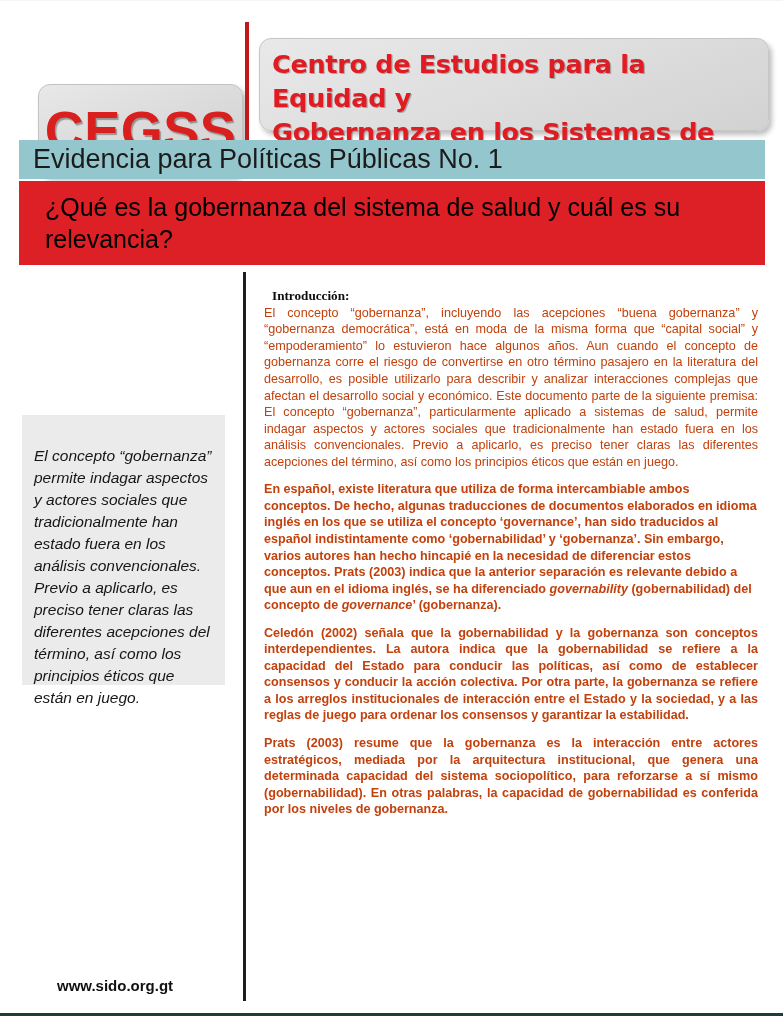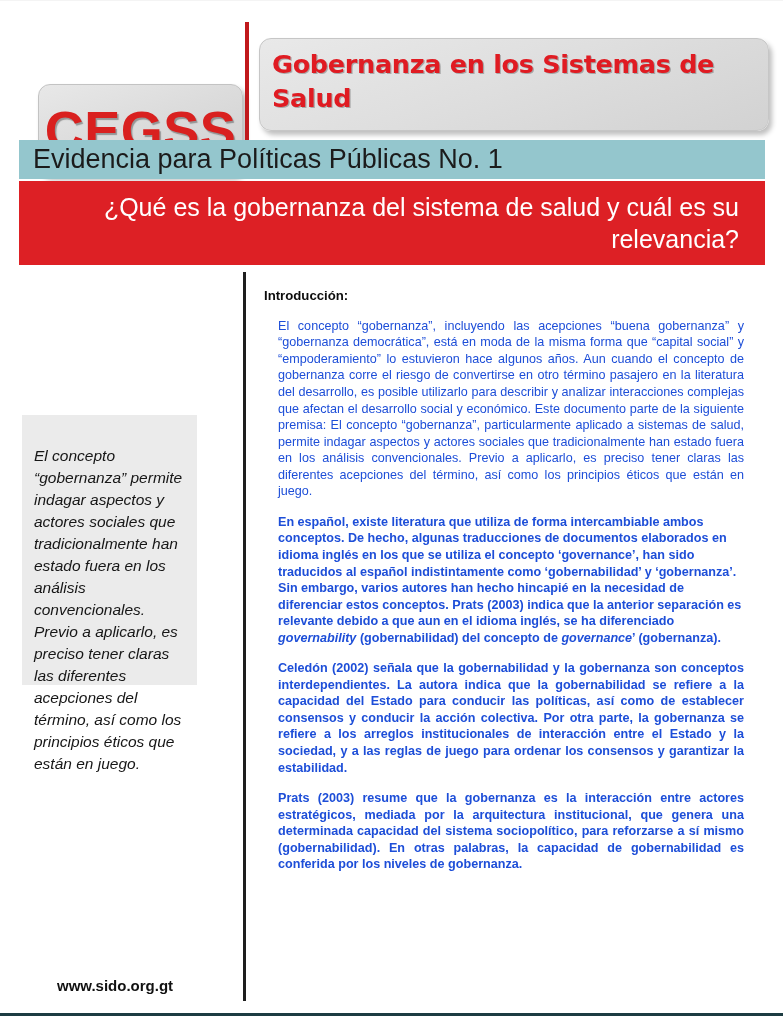--- a/index.html
+++ b/index.html
@@ -107,41 +107,41 @@
     background: #dd2025;
     display: flex;
     align-items: center;
     justify-content: center;
     box-sizing: border-box;
     padding: 0 26px;
   }
   .band-red-text {
     font-family: "Liberation Sans", sans-serif;
     font-size: 25px;
-    color: #ffffff;
-    text-align: right;
+    color: #000000;
+    text-align: left;
     line-height: 1.28;
   }
 
   
   .body-rule {
     position: absolute;
     left: 243px;
     top: 272px;
     width: 3px;
     height: 729px;
     background: #1e1e1e;
   }
 
   
   .pullquote {
     position: absolute;
     left: 22px;
     top: 415px;
-    width: 175px;
+    width: 203px;
     height: 270px;
     background: #ebebeb;
     box-sizing: border-box;
     padding: 14px 12px 0 12px;
   }
   .pullquote-text {
     font-family: "Liberation Sans", sans-serif;
     font-style: italic;
     font-size: 15.5px;
     line-height: 1.42;
@@ -149,34 +149,34 @@
   }
 
   
   .main-col {
     position: absolute;
     left: 264px;
     top: 288px;
     width: 494px;
   }
   .sec-head {
-    font-family: Liberation Sans, sans-serif;
+    font-family: Liberation Serif, serif;
     font-weight: bold;
     font-size: 13.2px;
     color: #0d0d0d;
     line-height: 1.2;
-    margin: 0 0 1px 0;
+    margin: 0 0 1px 8px;
   }
   .para {
     font-family: "Liberation Sans", sans-serif;
     font-size: 12.6px;
     line-height: 1.315;
-    color: #1d4ed8;
+    color: #c2410c;
     text-align: justify;
-    margin: 14px;
+    margin: 0;
   }
   .para.nojust { text-align: left; }
   .para + .para { margin-top: 11px; font-weight: bold; }
   .gap-before { margin-top: 13px; }
   .para i { }
 
   
   .footer-url {
     position: absolute;
     left: 57px;
@@ -207,20 +207,21 @@
 
   <div class="edge-top"></div>
 
   <div class="logo-box">
     <span class="logo-text">CEGSS</span>
   </div>
 
   <div class="red-divider"></div>
 
   <div class="title-box">
+    <div class="title-text">Centro  de Estudios para la Equidad y</div>
     <div class="title-text">Gobernanza en los Sistemas de Salud</div>
   </div>
 
   <div class="band-teal">
     <span class="band-teal-text">Evidencia para Políticas Públicas No. 1</span>
   </div>
 
   <div class="band-red">
     <span class="band-red-text">¿Qué es la gobernanza del sistema de salud y cuál es su relevancia?</span>
   </div>

